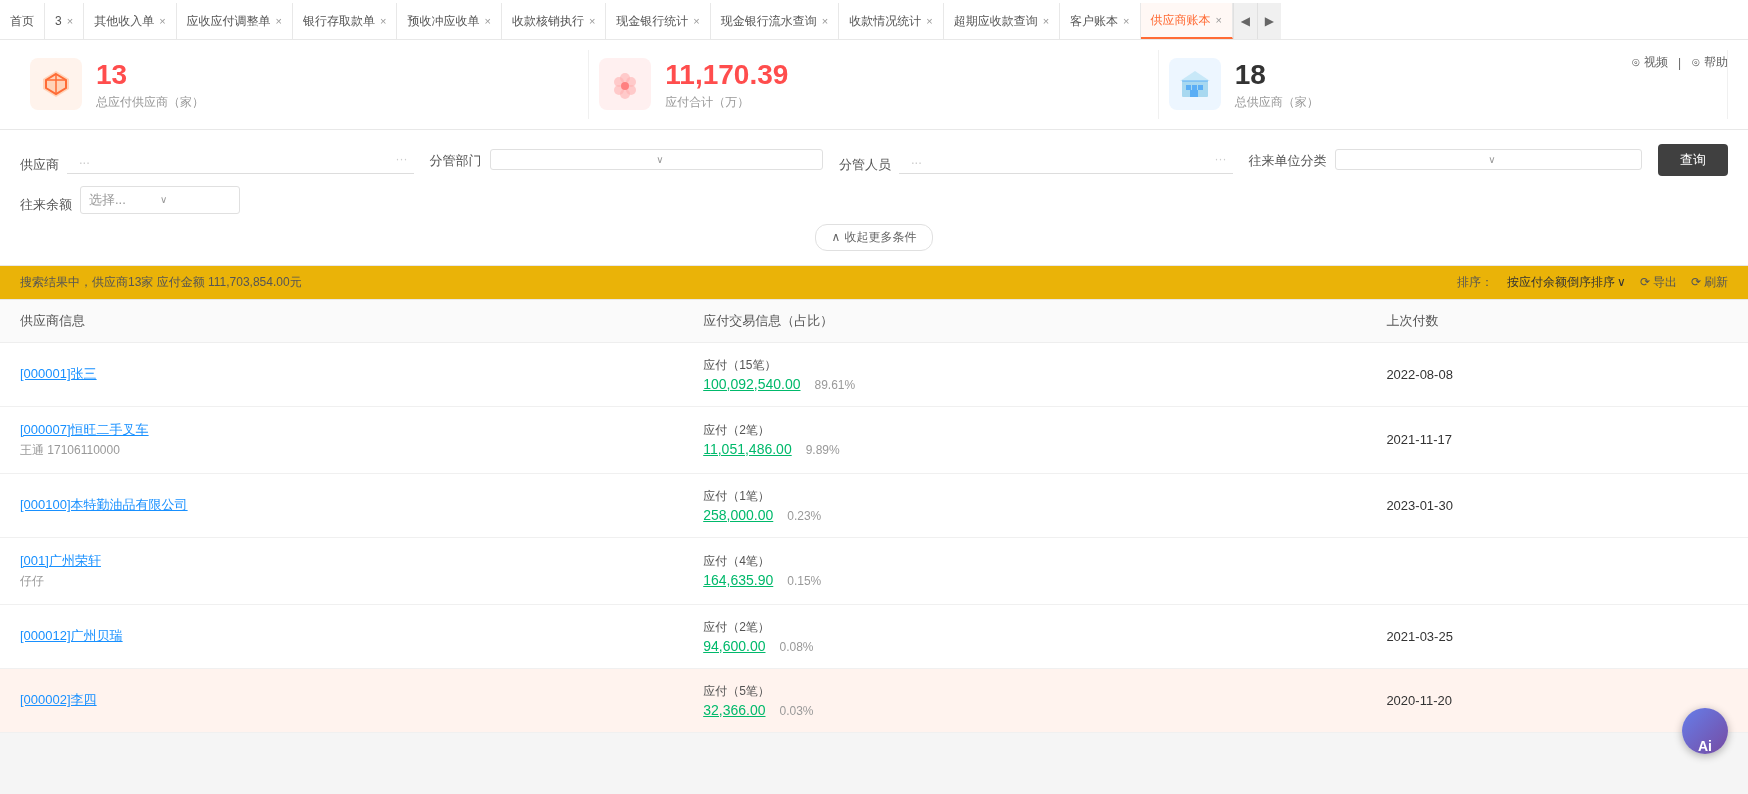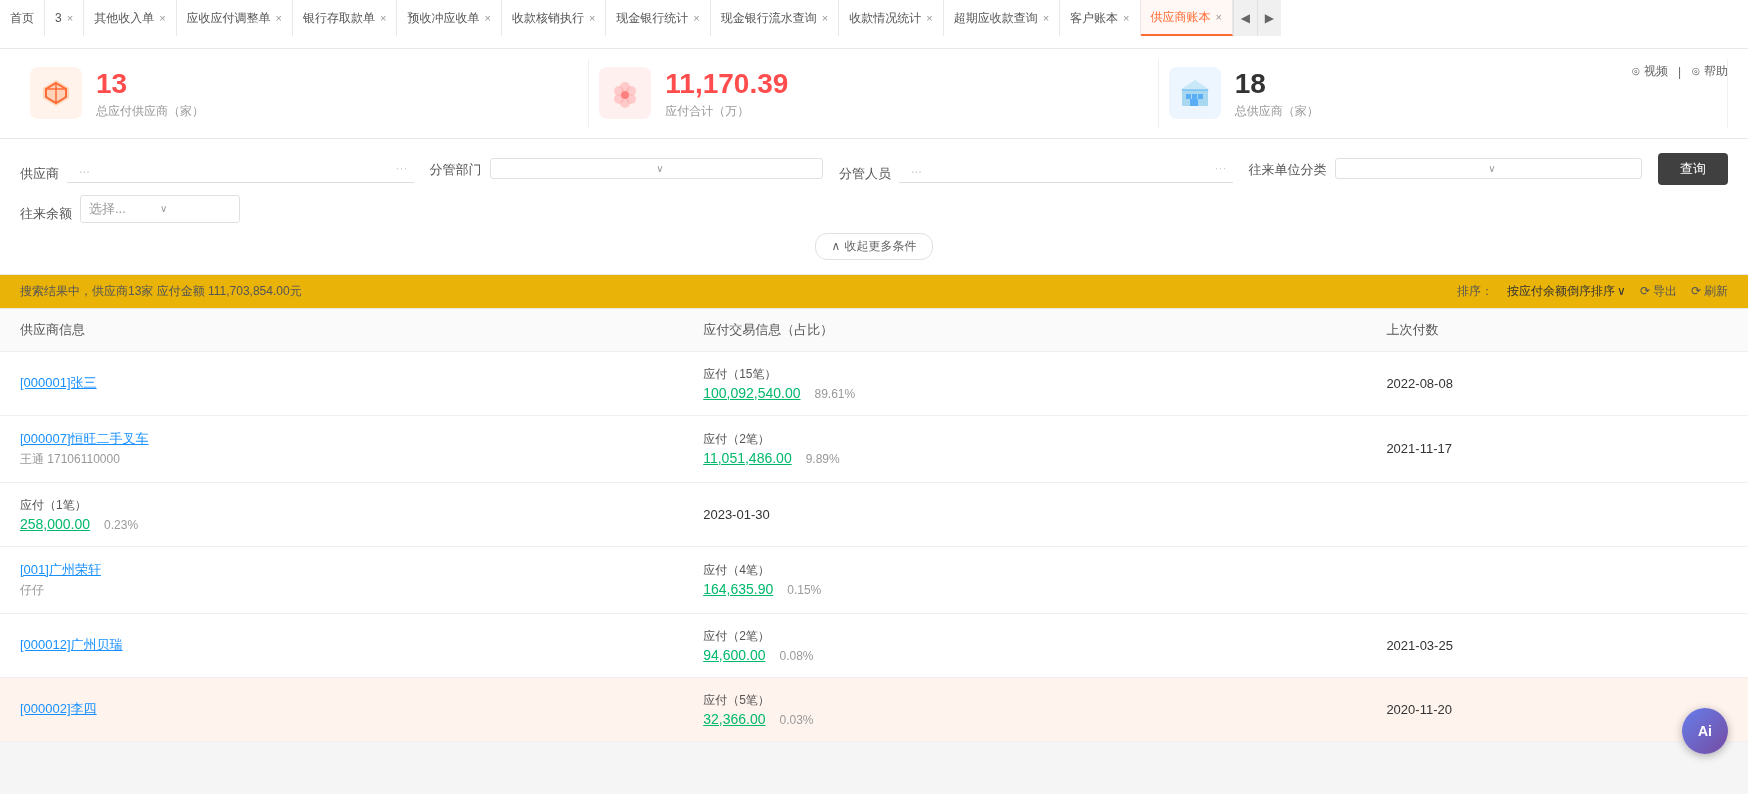--- a/index.html
+++ b/index.html
@@ -1,24 +1,24 @@
 <!DOCTYPE html>
 <html><head>
   <meta charset="utf-8">
   <style>
     * { box-sizing: border-box; margin: 0; padding: 0; }
     body { font-family: "Microsoft YaHei", "PingFang SC", Arial, sans-serif; font-size: 13px; background: #f5f5f5; color: #333; }
 
     
     .top-nav {
       display: flex;
-      align-items: flex-start;
+      align-items: flex-end;
       background: #fff;
       border-bottom: 1px solid #e8e8e8;
-      height: 49px;
+      height: 40px;
       overflow: hidden;
     }
     .nav-tab {
       display: flex;
       align-items: center;
       padding: 0 10px;
       height: 36px;
       white-space: nowrap;
       font-size: 12px;
       color: #555;
@@ -492,20 +492,25 @@
         <span class="pay-amount">11,051,486.00</span>
         <span class="pay-percent">9.89%</span>
       </div>
     </div>
     <div>
       <span class="last-pay">2021-11-17</span>
     </div>
   </div>
 
   <div class="table-row">
+    <div>
+      <div>
+        <span class="supplier-name">[000100]本特勤油品有限公司</span>
+      </div>
+    </div>
     <div class="pay-info">
       <span class="pay-label">应付（1笔）</span>
       <div class="pay-row">
         <span class="pay-amount">258,000.00</span>
         <span class="pay-percent">0.23%</span>
       </div>
     </div>
     <div>
       <span class="last-pay">2023-01-30</span>
     </div>
@@ -560,15 +565,15 @@
         <span class="pay-amount">32,366.00</span>
         <span class="pay-percent">0.03%</span>
       </div>
     </div>
     <div>
       <span class="last-pay">2020-11-20</span>
     </div>
   </div>
 </div>
 
-<div style="position: fixed; bottom: 40px; right: 20px; background: linear-gradient(135deg, #667eea, #764ba2); color: white; border-radius: 50%; width: 46px; height: 46px; display: flex; align-items: center; justify-content: center; font-size: 14px; font-weight: bold; box-shadow: 0 2px 8px rgba(0,0,0,0.3); cursor: pointer;">
+<div style="position: fixed; bottom: 40px; right: 20px; background: linear-gradient(135deg, #667eea, #764ba2); color: white; border-radius: 50%; width: 46px; height: 46px; display: flex; align-items: flex-end; justify-content: center; font-size: 14px; font-weight: bold; box-shadow: 0 2px 8px rgba(0,0,0,0.3); cursor: pointer;">
   <span>Ai</span>
 </div>
 
 </body></html>

